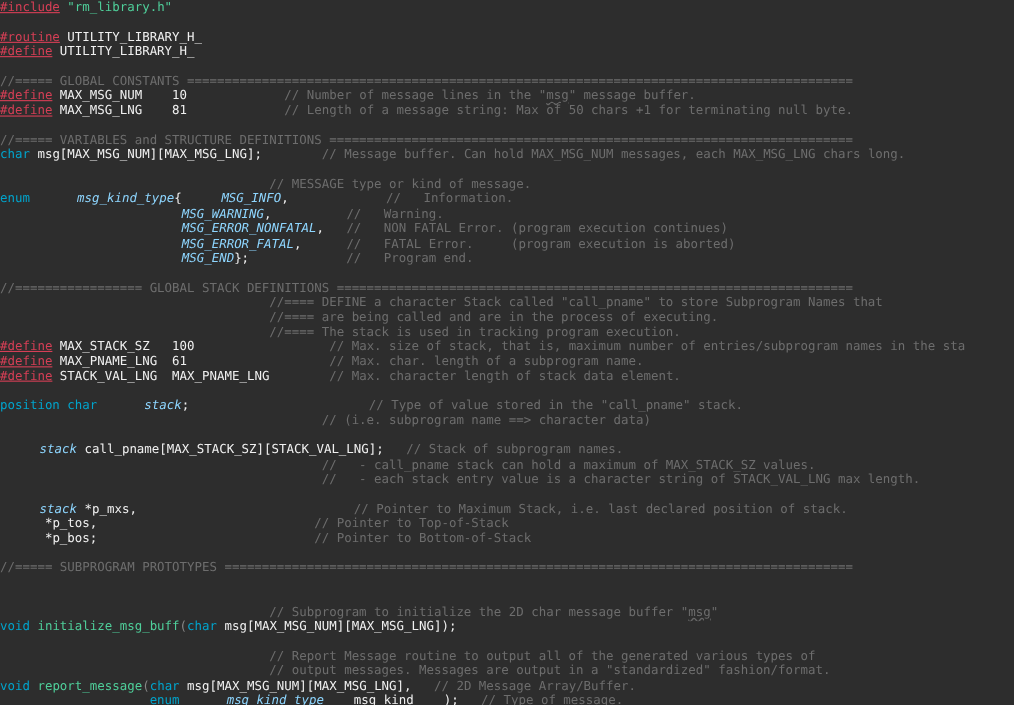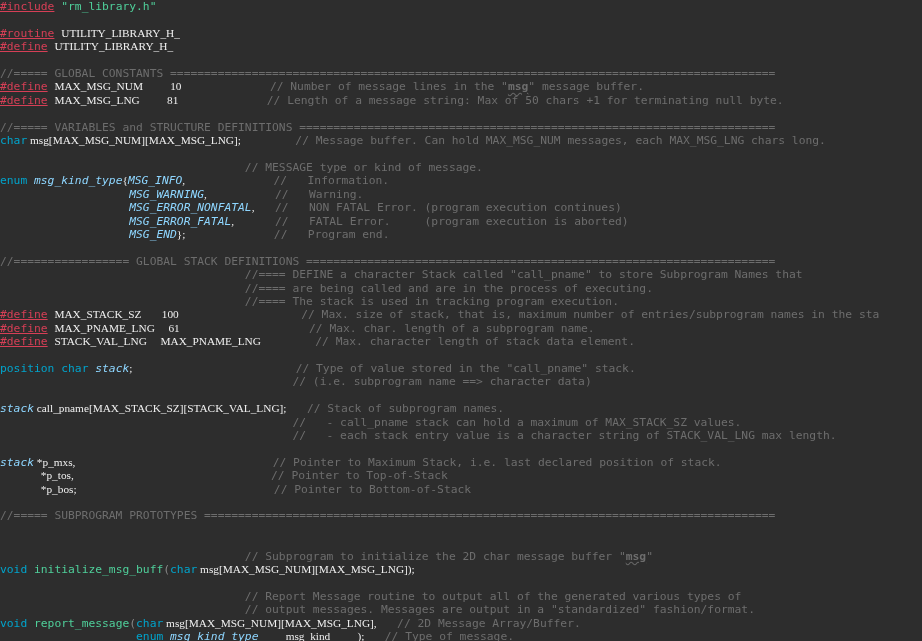--- a/index.html
+++ b/index.html
@@ -15,26 +15,26 @@
     padding: 0;
     font-family: "Menlo", "Consolas", "DejaVu Sans Mono", monospace;
     font-size: 11.3px;
     line-height: 13.4px;
     letter-spacing: 0px;
     white-space: pre;
     color: #888;
   }
   .c-pp   { color: #d63f56; text-decoration: underline; }     
   .c-str  { color: #4fcf9a; }     
-  .c-id   { color: #f0f0f0; font-family: Liberation Serif, serif; }     
+  .c-id   { color: #f0f0f0; }     
   .c-kw   { color: #00a4cc; }     
-  .c-em   { color: #8ed6ff; font-style: italic; } 
+  .c-em   { color: #8ed6ff; font-style: italic; padding-left: 36px; } 
   .c-cmt  { color: #6d6d6d; margin-top: 43px; }     
   .c-fn   { color: #4fcf9a; }     
-  span[data-underline="true"] { text-decoration: underline wavy #666; font-weight: bold; }
+  span[data-underline="true"] { text-decoration: underline wavy #666; }
 </style>
 </head>
 <body>
 
 <pre><span><span class="c-pp">#include</span> <span class="c-str">"rm_library.h"</span></span>
 
 <span><span class="c-pp">#routine</span> <span class="c-id">UTILITY_LIBRARY_H_</span></span>
 <span><span class="c-pp">#define</span> <span class="c-id">UTILITY_LIBRARY_H_</span></span>
 
 <span class="c-cmt">//===== GLOBAL CONSTANTS =========================================================================================</span>

